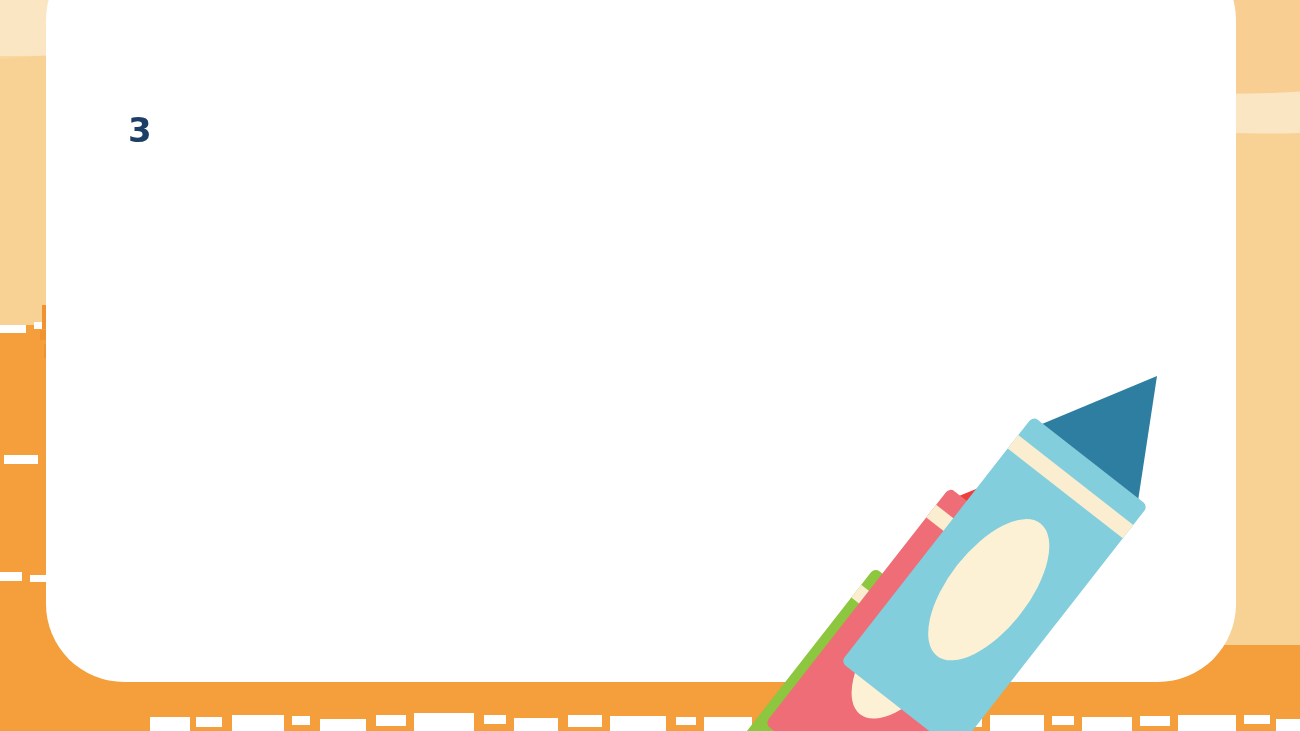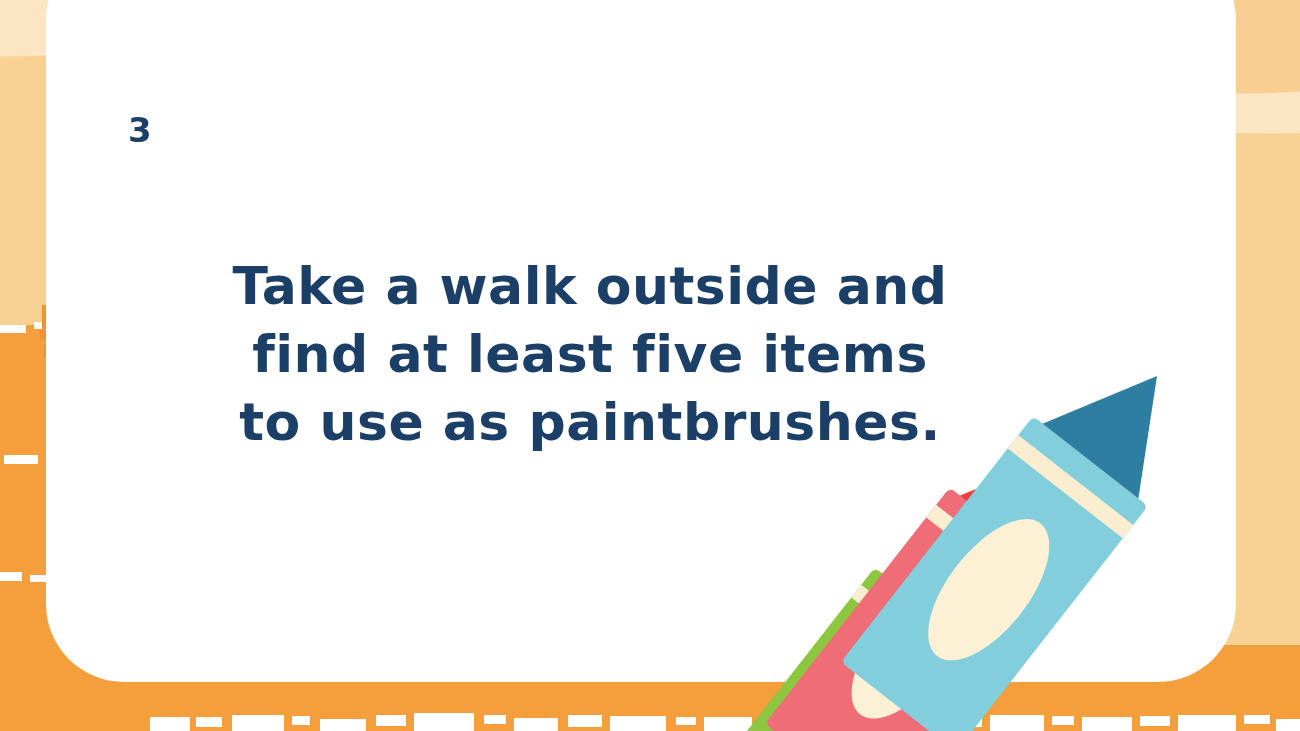--- a/index.html
+++ b/index.html
@@ -277,23 +277,20 @@
     <i class="fleck" style="left:1140px; bottom:5px; width:30px; height:10px;"></i>
     <i class="fleck" style="left:1178px; bottom:0px; width:58px; height:16px;"></i>
     <i class="fleck" style="left:1244px; bottom:7px; width:26px; height:9px;"></i>
     <i class="fleck" style="left:1276px; bottom:0px; width:24px; height:12px;"></i>
   </div>
 
   <div class="card"></div>
 
   <div class="slide-number">3</div>
 
-  <div class="headline">Take a walk outside and
-find at least five items
-to use as paintbrushes.</div>
 
   <div class="crayon" id="crayon-green">
     <span class="tip"></span>
     <span class="body"></span>
     <span class="band"></span>
     <span class="oval"></span>
   </div>
 
   <div class="crayon" id="crayon-pink">
     <span class="tip"></span>

